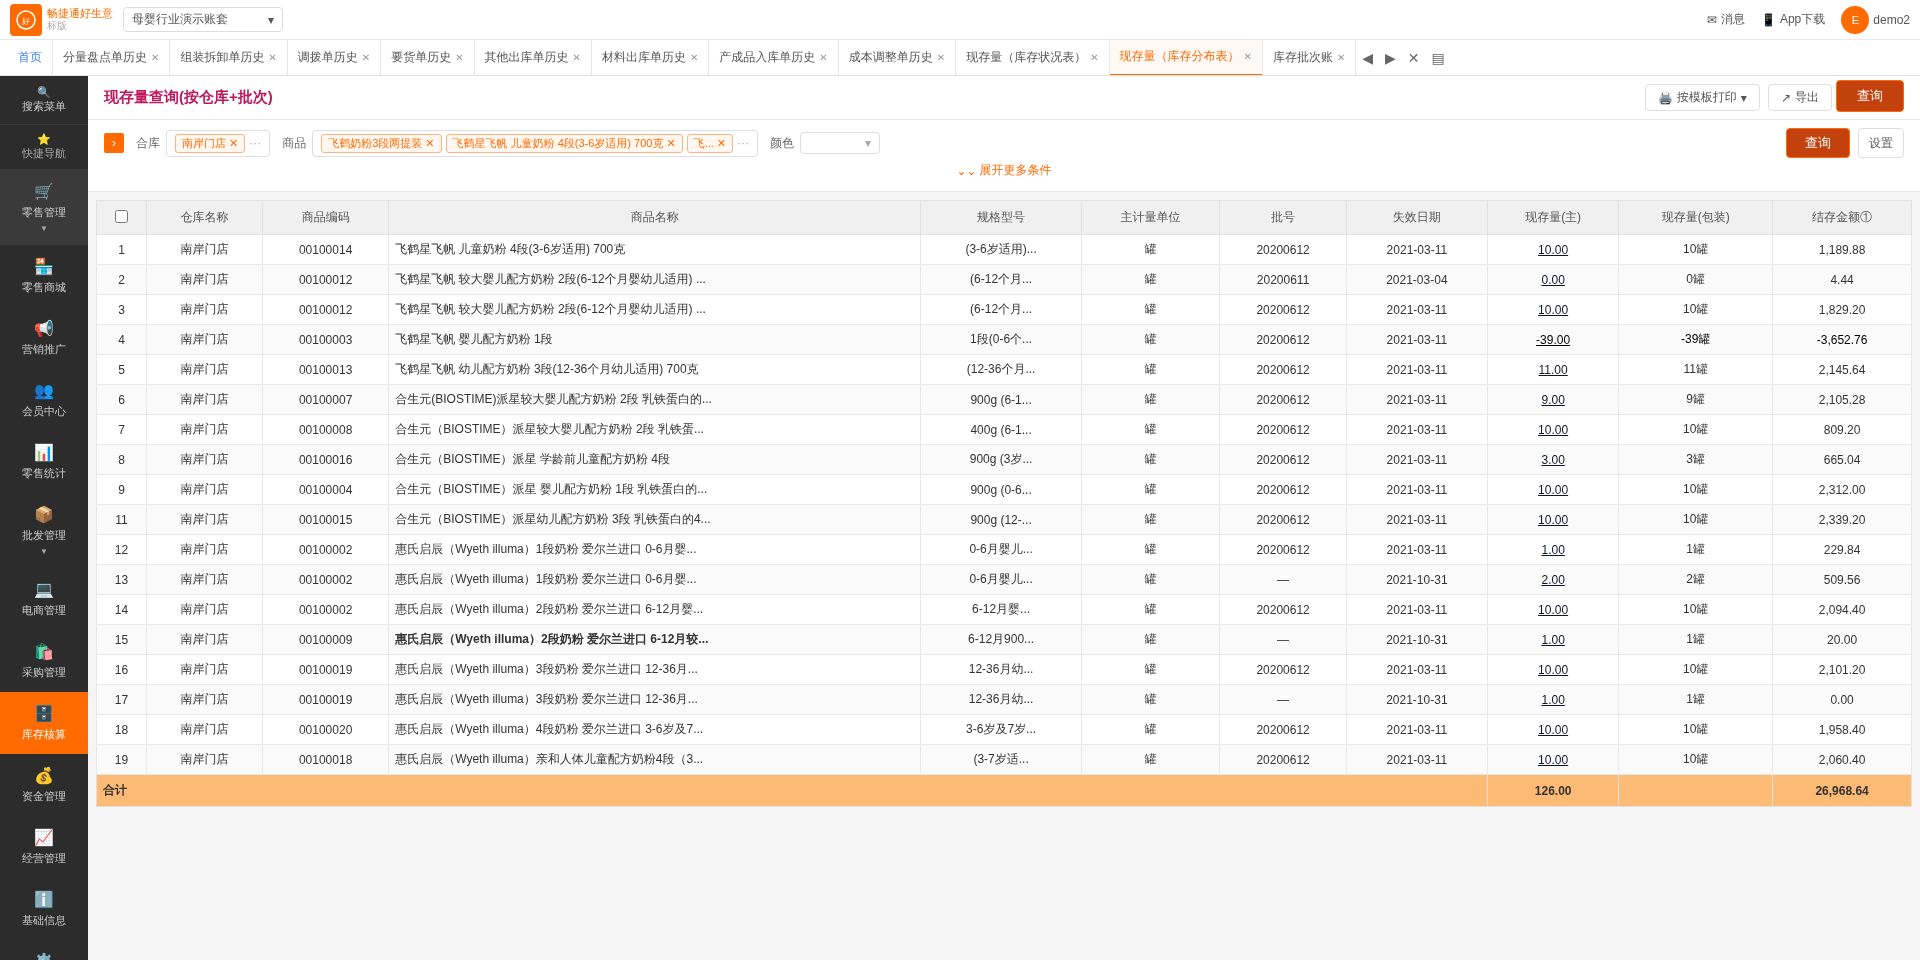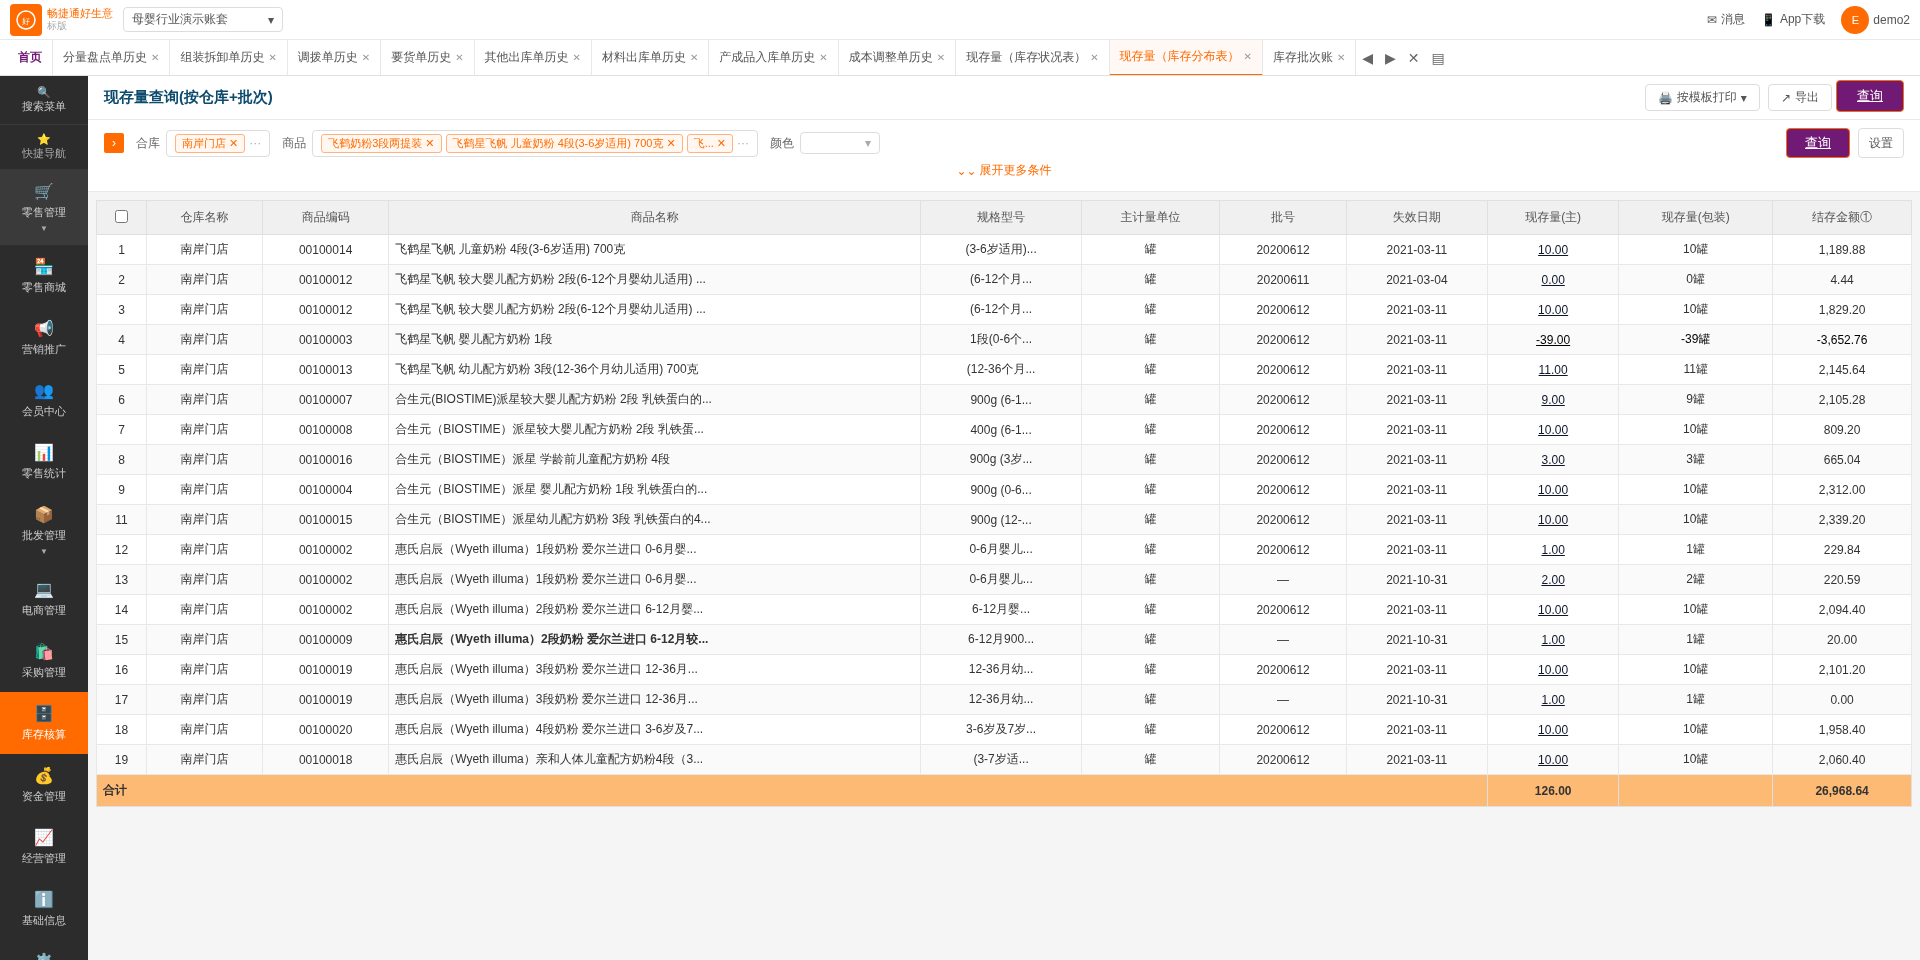--- a/index.html
+++ b/index.html
@@ -33,24 +33,24 @@
     .sidebar-item { padding: 12px 8px; color: #ccc; font-size: 11px; text-align: center; cursor: pointer; display: flex; flex-direction: column; align-items: center; gap: 4px; }
     .sidebar-item.active { background: #ff6b00; color: white; }
     .sidebar-item .icon { font-size: 16px; }
     .sidebar-item .arrow { font-size: 8px; color: #aaa; }
 
     
     .main-content { flex: 1; display: flex; flex-direction: column; overflow: hidden; background: #f5f5f5; }
 
     
     .page-header { background: #fff; padding: 8px 16px; display: flex; align-items: center; justify-content: space-between; border-bottom: 1px solid #e8e8e8; }
-    .page-title { font-size: 15px; font-weight: bold; color: #0c4a6e; }
+    .page-title { font-size: 15px; font-weight: bold; color: #be185d; }
     .header-actions { display: flex; align-items: center; gap: 8px; }
     .btn { padding: 4px 12px; border-radius: 4px; border: 1px solid #ddd; cursor: pointer; font-size: 12px; background: #fff; color: #555; display: flex; align-items: center; gap: 4px; }
-    .btn-primary { background: #701a75; color: white; border-color: #ff6b00; text-decoration: underline; }
+    .btn-primary { background: #c2410c; color: white; border-color: #ff6b00; }
     .filter-group { display: flex; align-items: center; gap: 6px; }
     .filter-label { color: #666; font-size: 12px; white-space: nowrap; }
     .filter-input { border: 1px solid #ddd; border-radius: 4px; padding: 3px 8px; font-size: 12px; color: #333; display: flex; align-items: center; gap: 4px; min-width: 100px; }
     .tag { background: #fff7f0; border: 1px solid #ffb380; border-radius: 3px; padding: 1px 6px; color: #ff6b00; font-size: 11px; display: flex; align-items: center; gap: 3px; }
     .tag .remove { cursor: pointer; color: #ff6b00; }
     .expand-btn { color: #ff6b00; cursor: pointer; font-size: 12px; display: flex; align-items: center; gap: 3px; }
 
     
     .table-area { flex: 1; overflow: auto; padding: 8px; }
     .data-table { width: 100%; border-collapse: collapse; background: #fff; font-size: 12px; }
@@ -99,21 +99,21 @@
       <span>App下载</span>
     </div>
     <div class="top-btn">
       <div class="user-avatar">E</div>
       <span>demo2</span>
     </div>
   </div>
 </div>
 
 <div class="tab-bar">
-  <div class="tab-item" style="color:#701a75;font-weight:bold;">首页</div>
+  <div class="tab-item" style="color:#3b82f6;font-weight:normal;">首页</div>
   <div class="tab-item">分量盘点单历史 <span class="close-btn">✕</span></div>
   <div class="tab-item">组装拆卸单历史 <span class="close-btn">✕</span></div>
   <div class="tab-item">调拨单历史 <span class="close-btn">✕</span></div>
   <div class="tab-item">要货单历史 <span class="close-btn">✕</span></div>
   <div class="tab-item">其他出库单历史 <span class="close-btn">✕</span></div>
   <div class="tab-item">材料出库单历史 <span class="close-btn">✕</span></div>
   <div class="tab-item">产成品入库单历史 <span class="close-btn">✕</span></div>
   <div class="tab-item">成本调整单历史 <span class="close-btn">✕</span></div>
   <div class="tab-item">现存量（库存状况表） <span class="close-btn">✕</span></div>
   <div class="tab-item active">现存量（库存分布表） <span class="close-btn">✕</span></div>
@@ -442,21 +442,21 @@
       <td>13</td>
       <td>南岸门店</td>
       <td>00100002</td>
       <td class="left" style="max-width:280px;overflow:hidden;text-overflow:ellipsis;white-space:nowrap;" title="惠氏启辰（Wyeth illuma）1段奶粉 爱尔兰进口 0-6月婴...">惠氏启辰（Wyeth illuma）1段奶粉 爱尔兰进口 0-6月婴...</td>
       <td>0-6月婴儿...</td>
       <td>罐</td>
       <td>—</td>
       <td>2021-10-31</td>
       <td><span class="num-link ">2.00</span></td>
       <td class="">2罐</td>
-      <td class="">220.59</td>
+      <td class="">509.56</td>
     </tr>
             <tr>
       <td>14</td>
       <td>南岸门店</td>
       <td>00100002</td>
       <td class="left" style="max-width:280px;overflow:hidden;text-overflow:ellipsis;white-space:nowrap;" title="惠氏启辰（Wyeth illuma）2段奶粉 爱尔兰进口 6-12月婴...">惠氏启辰（Wyeth illuma）2段奶粉 爱尔兰进口 6-12月婴...</td>
       <td>6-12月婴...</td>
       <td>罐</td>
       <td>20200612</td>
       <td>2021-03-11</td>

